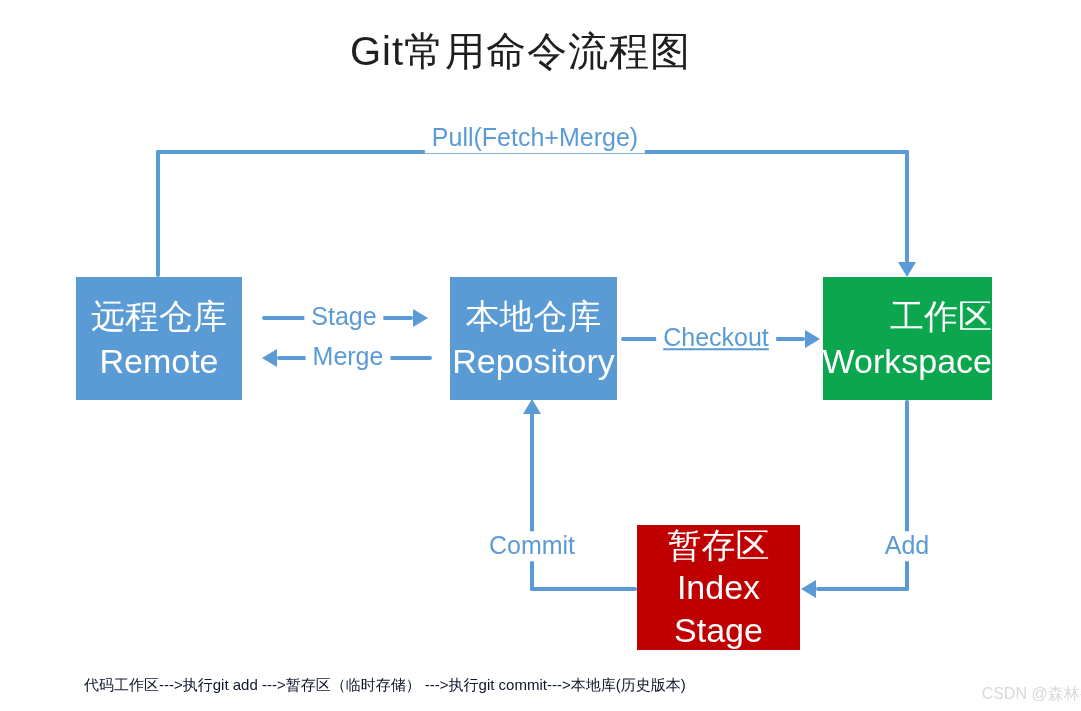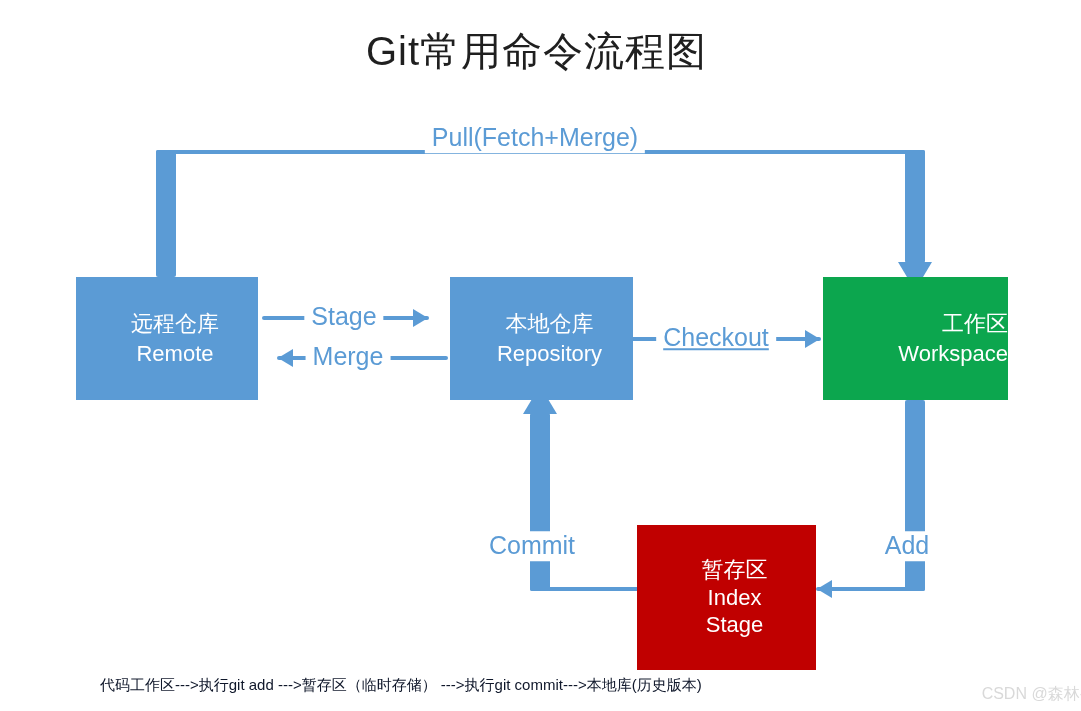--- a/index.html
+++ b/index.html
@@ -8,21 +8,21 @@
     background: #ffffff;
     font-family: "Liberation Sans", "DejaVu Sans", sans-serif;
   }
   #canvas {
     position: relative;
     width: 1081px;
     height: 711px;
     background: #ffffff;
     overflow: hidden;
   }
-  .abs { position: absolute; padding-left: 16px; }
+  .abs { position: absolute; }
 
   
   .title {
     top: 24px;
     left: 0;
     width: 1041px;
     text-align: center;
     font-size: 40px;
     color: #1f1f1f;
     letter-spacing: 1px;
@@ -53,21 +53,21 @@
   }
 
   
   .node {
     display: flex;
     flex-direction: column;
     align-items: center;
     justify-content: center;
     color: #ffffff;
     text-align: center;
-    font-size: 22px;
+    font-size: 34px;
     line-height: 1.32;
   }
   .node-blue  { background: #5B9BD5; }
   .node-green { background: #0CA64E; align-items: flex-end; }
   .node-red   { background: #C00000; }
 
   
   .footnote {
     top: 676px;
     left: 84px;
@@ -126,21 +126,21 @@
   <div class="abs node node-blue" style="left:450px; top:277px; width:167px; height:123px;">
     <span>本地仓库</span>
     <span>Repository</span>
   </div>
 
   <div class="abs node node-green" style="left:823px; top:277px; width:169px; height:123px;">
     <span>工作区</span>
     <span>Workspace</span>
   </div>
 
-  <div class="abs node node-red" style="left:637px; top:525px; width:163px; height:145px; line-height:1.25;">
+  <div class="abs node node-red" style="left:637px; top:525px; width:163px; height:125px; line-height:1.25;">
     <span>暂存区</span>
     <span>Index</span>
     <span>Stage</span>
   </div>
 
   <div class="abs footnote">代码工作区---&gt;执行git add ---&gt;暂存区（临时存储） ---&gt;执行git commit---&gt;本地库(历史版本)</div>
 
   <div class="abs watermark">CSDN @森林-</div>
 
 </div>

